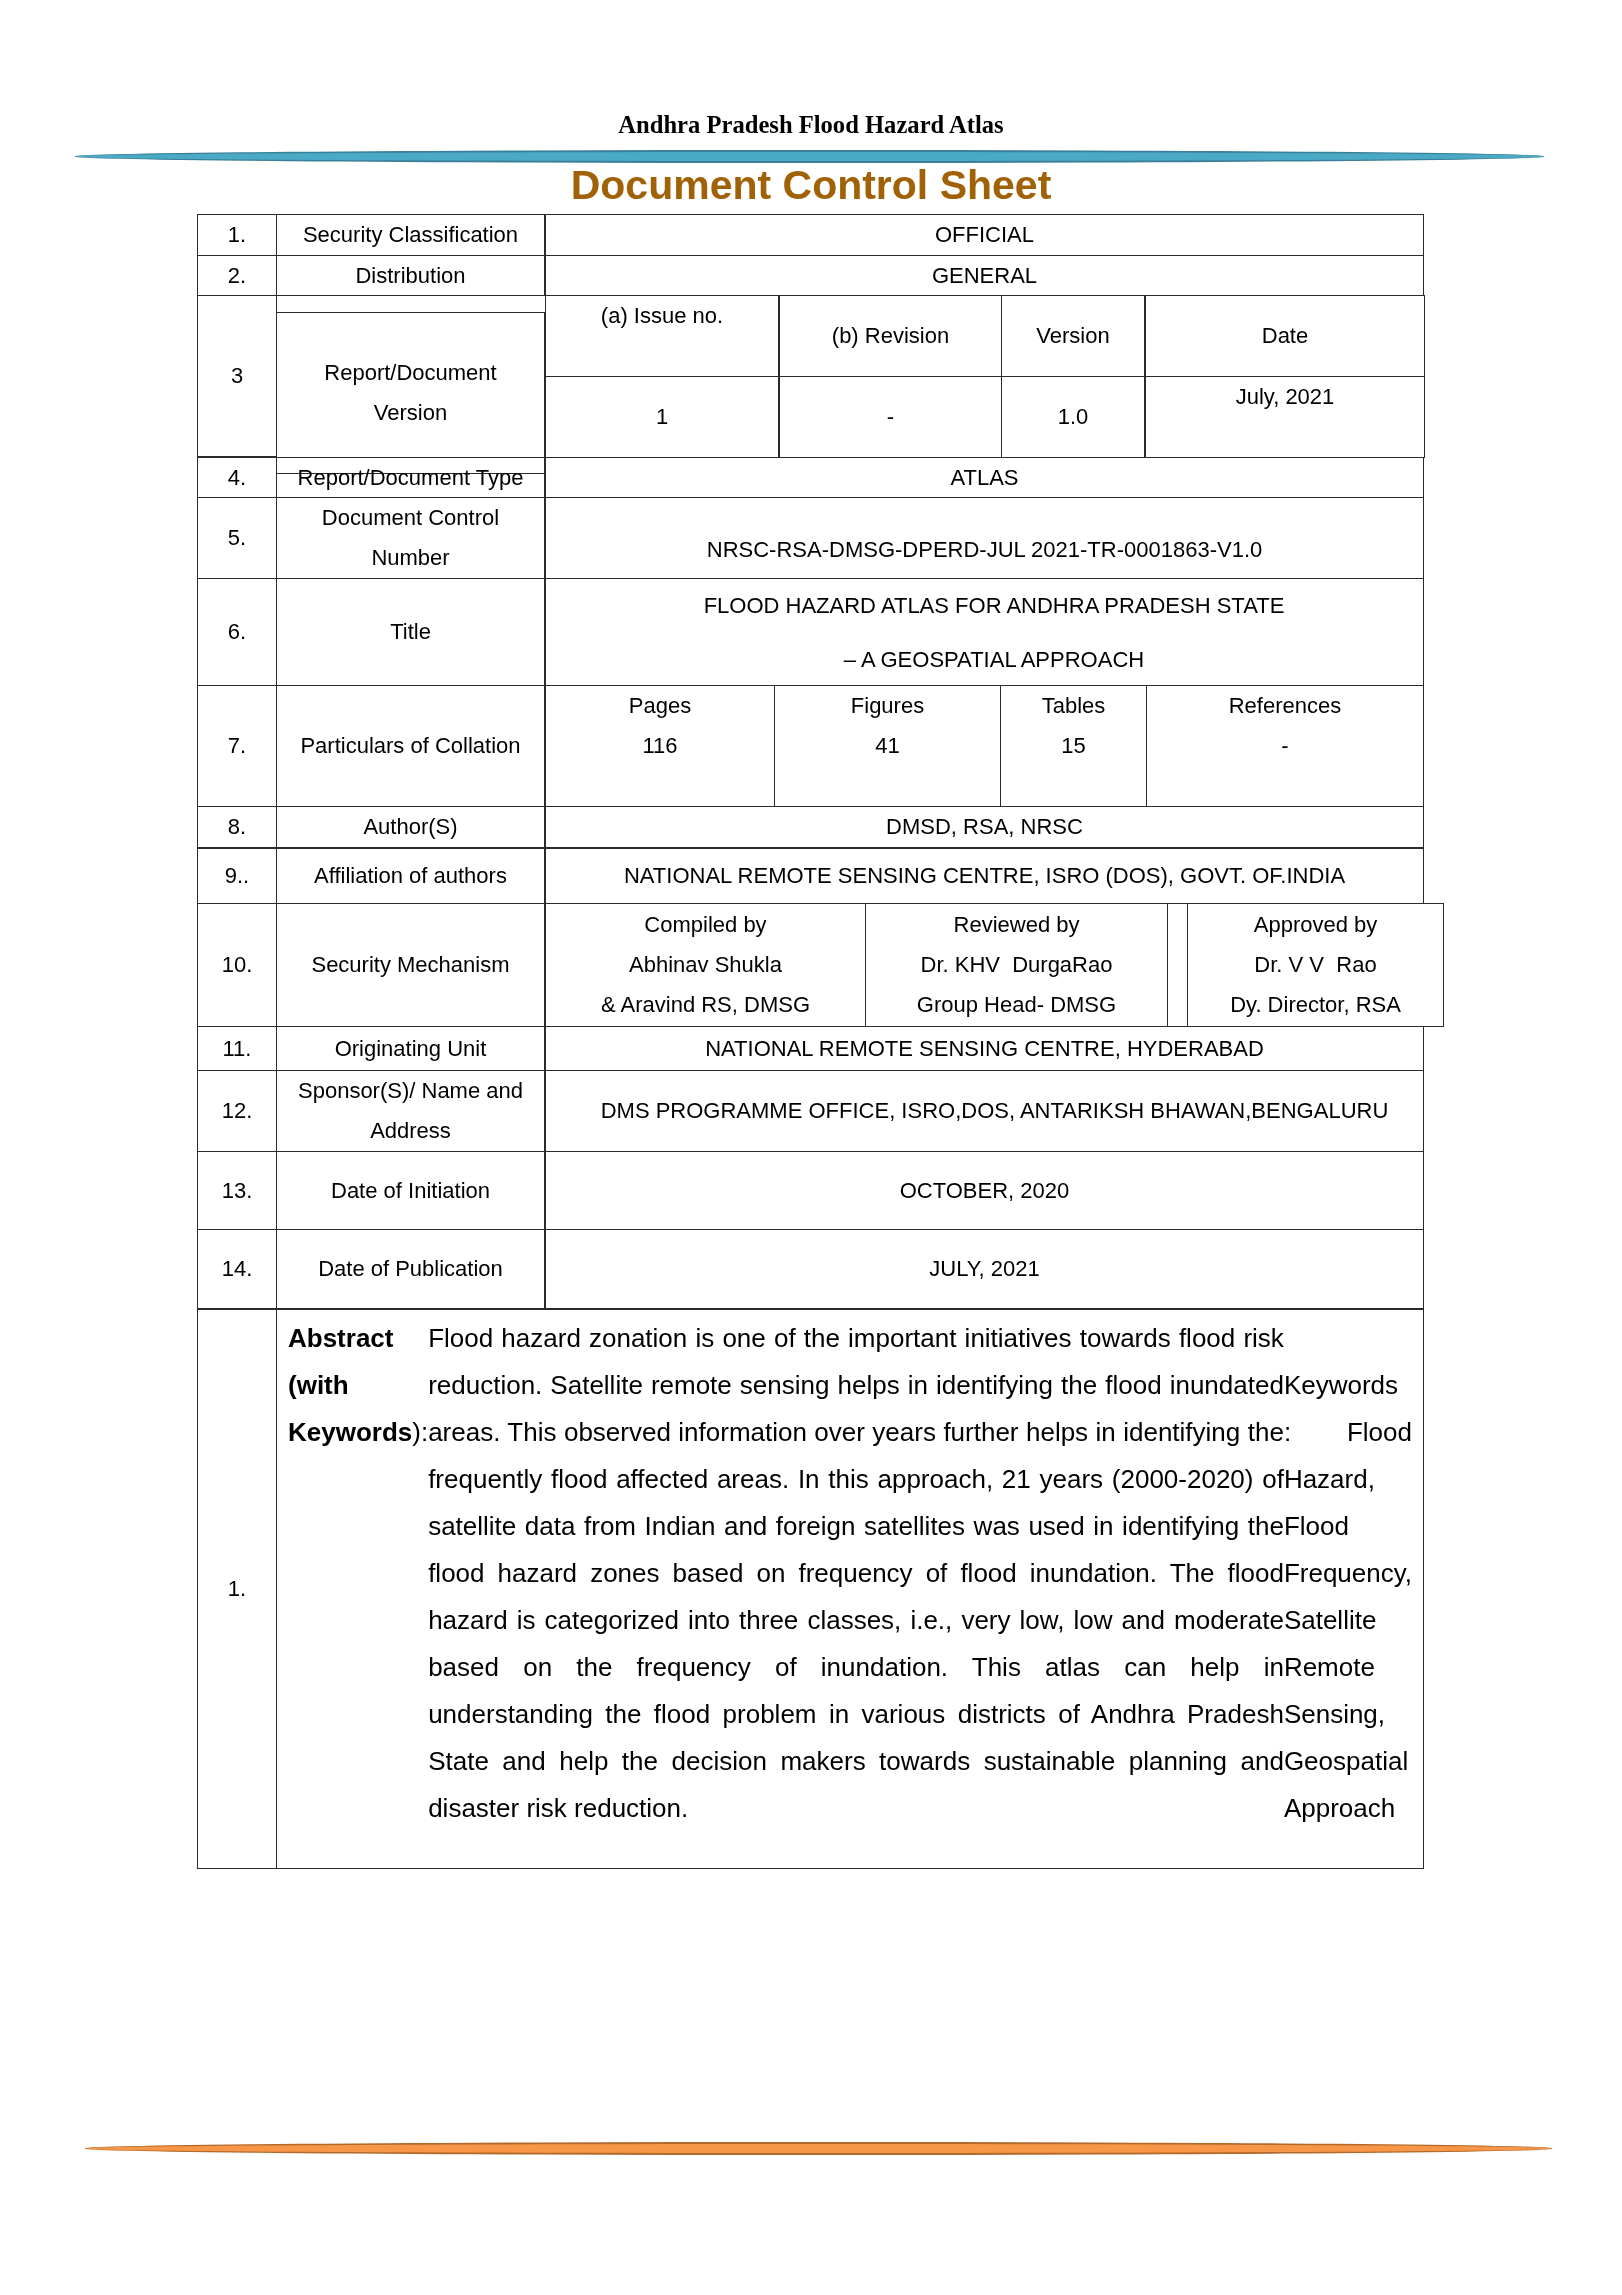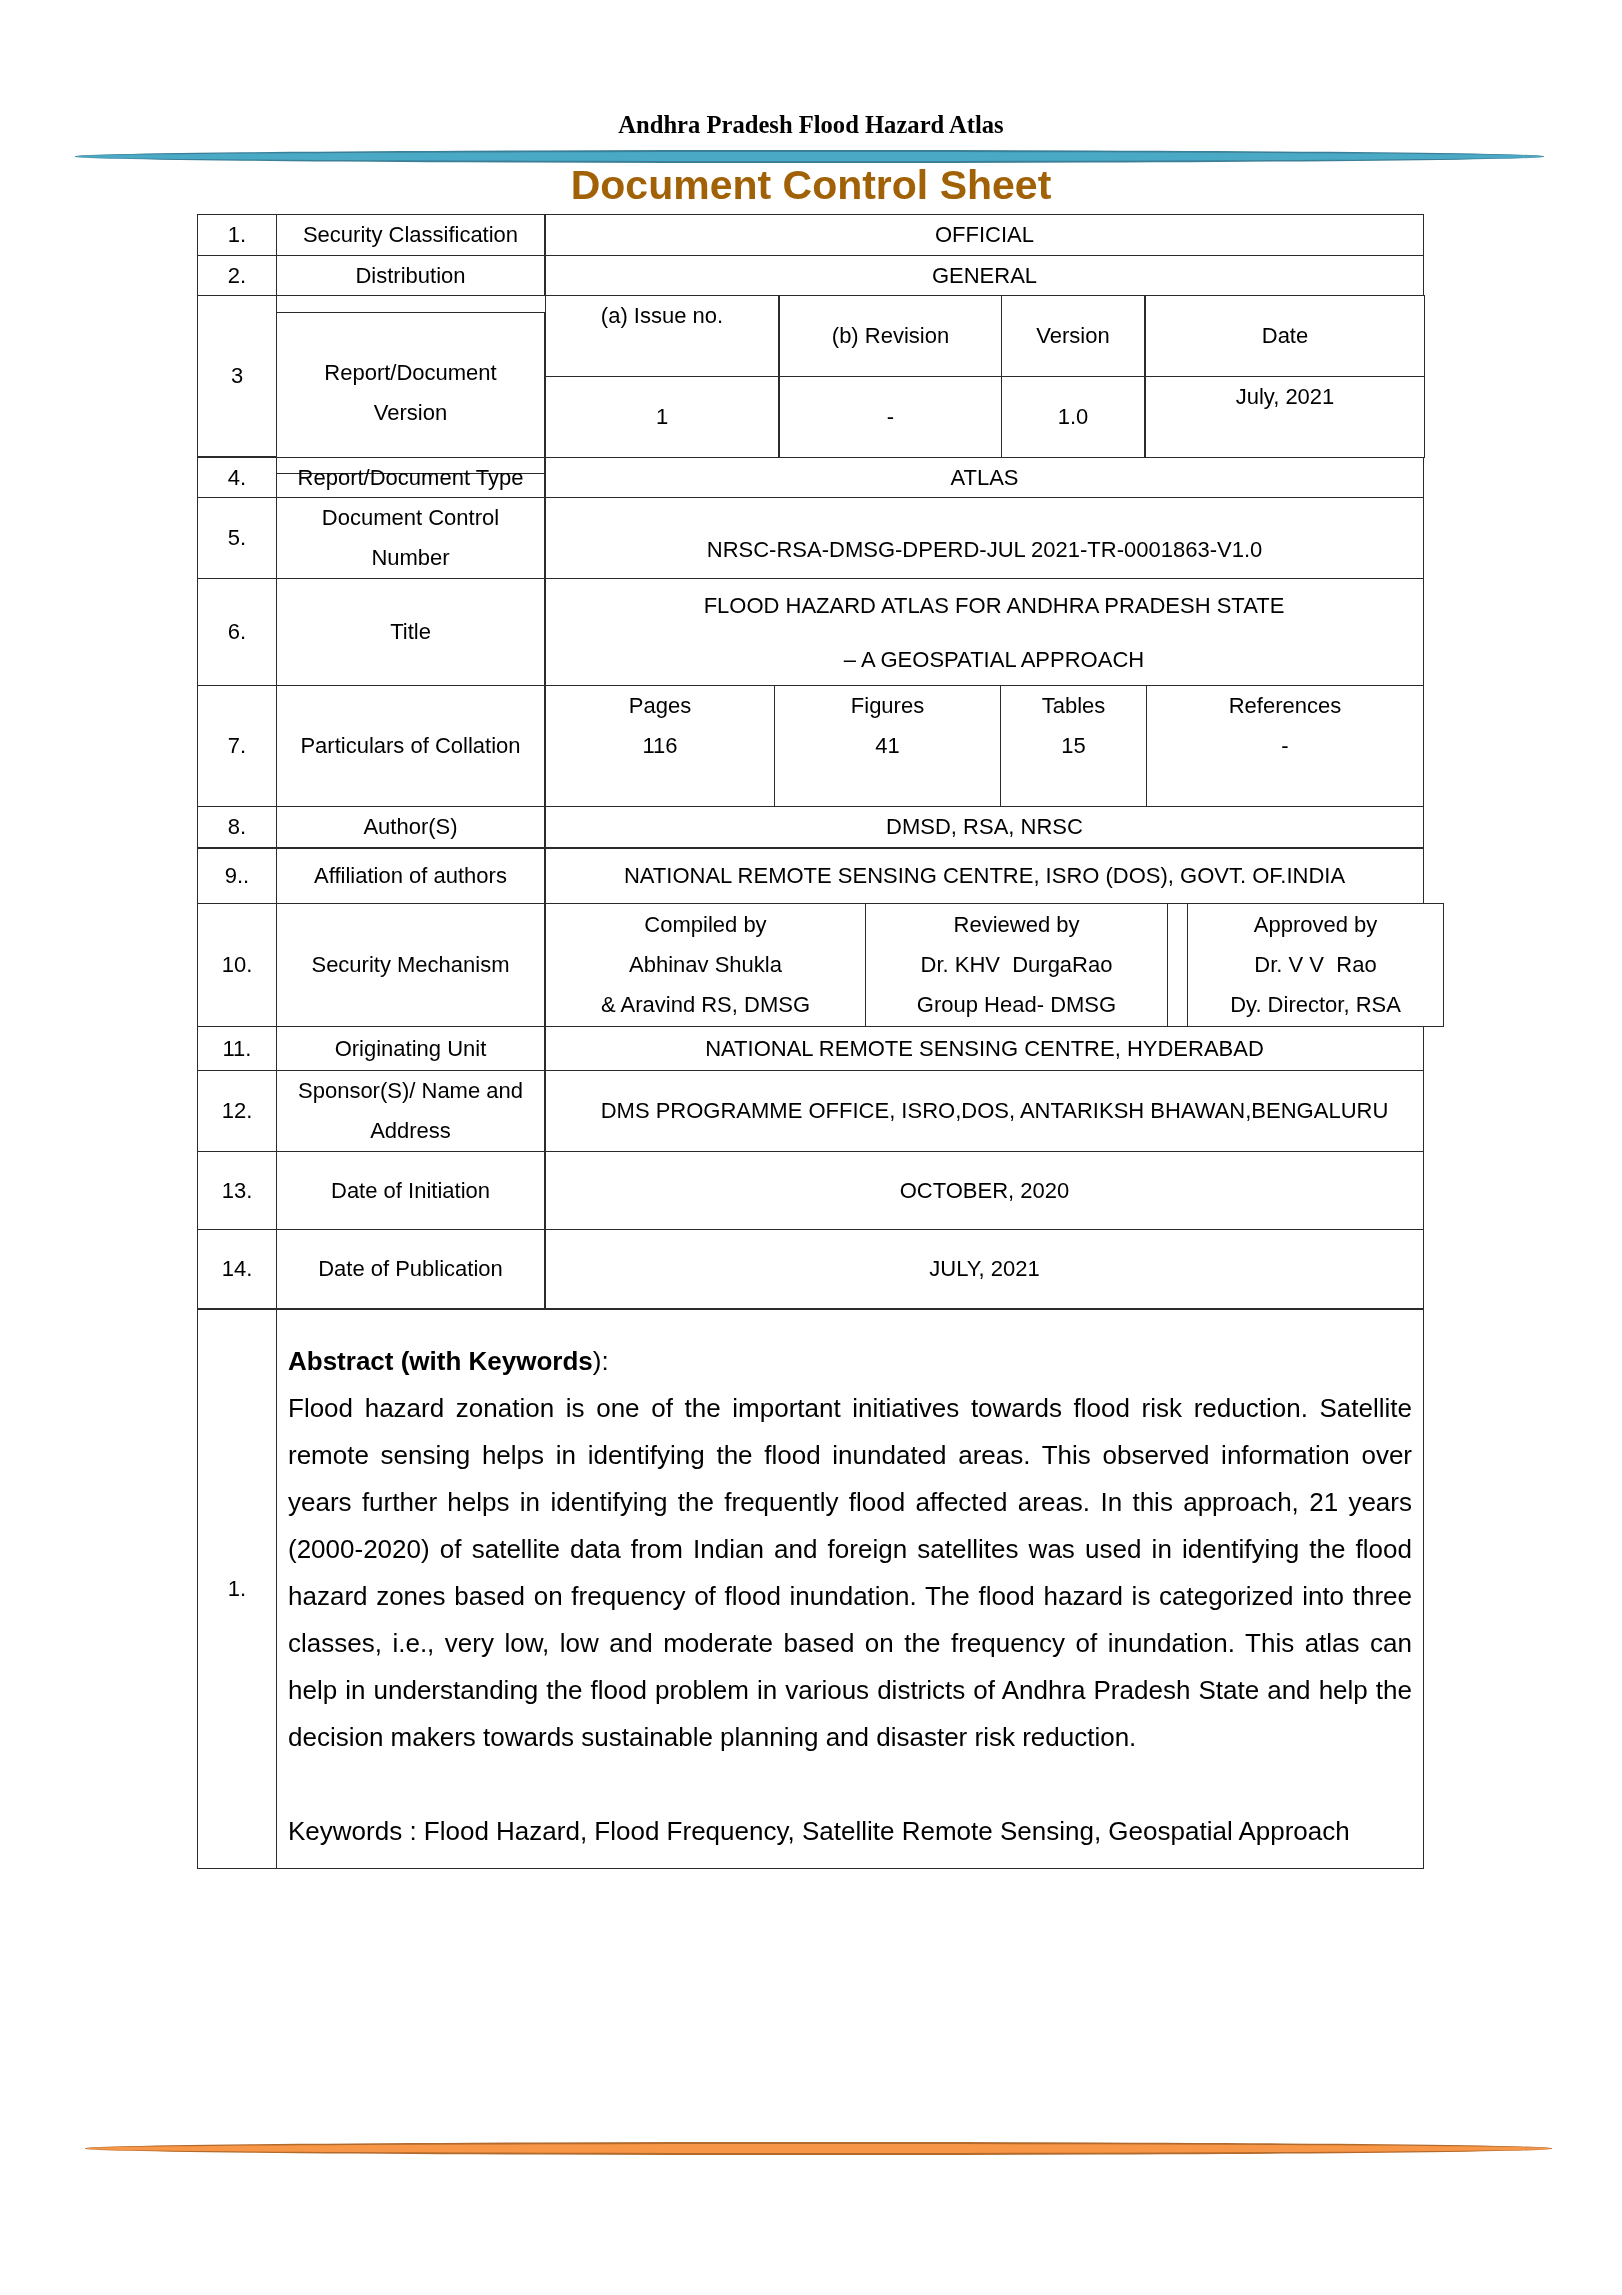--- a/index.html
+++ b/index.html
@@ -6,21 +6,21 @@
   body { width:1622px; height:2295px; background:#ffffff; position:relative; font-family:"Liberation Sans", sans-serif; color:#000; overflow:hidden; }
   .abs { position:absolute; }
   .running-head { left:0; width:1622px; top:111px; text-align:center; font-family:"Liberation Serif", serif; font-weight:bold; font-size:24.6px; }
   .bar { border-radius:50%; }
   .bar-blue { left:75px; top:150px; width:1469px; height:12.7px; background:#4aaac6; border:2.4px solid #3a7f97; box-sizing:border-box; }
   .bar-orange { left:85px; top:2142px; width:1467px; height:12.7px; background:#f79646; border:2.4px solid #b26a2c; box-sizing:border-box; }
   .sheet-title { left:0; width:1622px; top:162px; text-align:center; font-weight:bold; font-size:41px; color:#a16207; }
   .cell { position:absolute; box-sizing:border-box; border:1.2px solid #2b2b2b; display:flex; align-items:center; justify-content:center; text-align:center; font-size:22px; line-height:40px; }
   .cell.top { align-items:flex-start; }
   .stack { display:flex; flex-direction:column; align-items:center; }
-  .abstract { align-items:flex-start; justify-content:center; text-align:justify; padding:15px 11px 0 11px; font-size:26px; line-height:47px; flex-direction:column; }
+  .abstract { align-items:flex-start; justify-content:center; text-align:justify; padding:5px 11px 0 11px; font-size:26px; line-height:47px; flex-direction:row; }
   .abstract .heading { font-weight:bold; }
   .abstract p { margin:0; text-align:justify; text-align-last:left; }
   .abstract .kw { margin-top:47px; }
 </style>
 </head>
 <body>
 
 <div class="abs running-head">Andhra Pradesh Flood Hazard Atlas</div>
 <div class="abs bar bar-blue"></div>
 <div class="abs sheet-title">Document Control Sheet</div>

